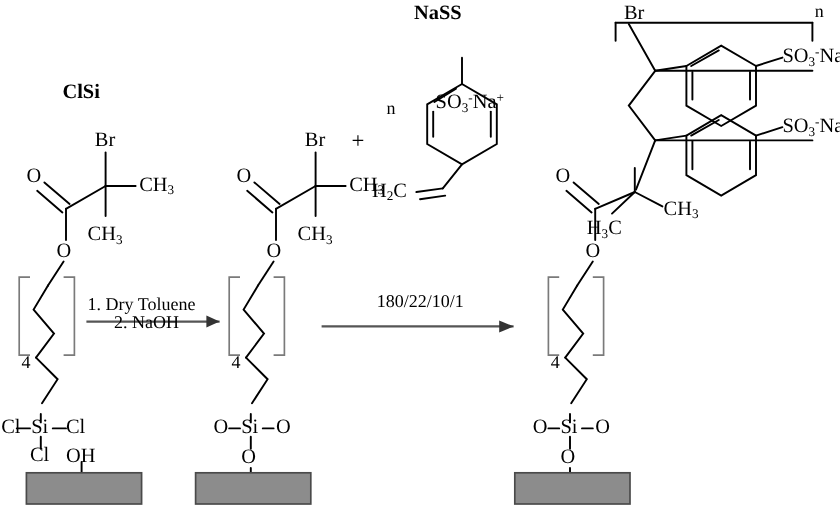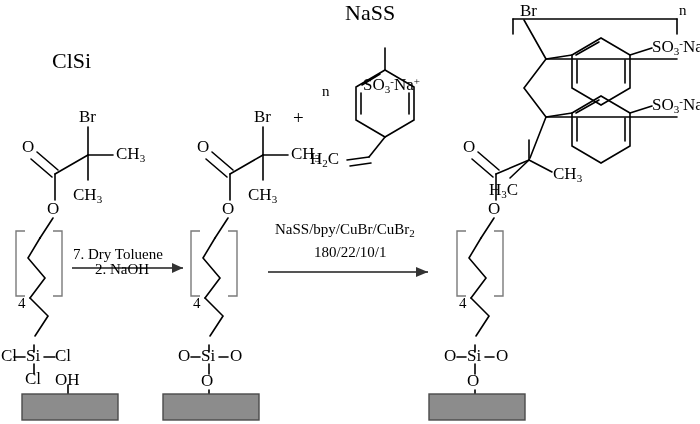--- a/index.html
+++ b/index.html
@@ -3,21 +3,21 @@
 <meta charset="utf-8">
 <style>
   html,body{margin:0;padding:0;}
   body{
     width:700px;height:424px;background:#ffffff;position:relative;
     font-family:"Liberation Serif", serif;color:#000;overflow:hidden;
   }
   .stage{position:absolute;left:0;top:0;width:700px;height:424px;}
   svg{position:absolute;left:0;top:0;width:700px;height:424px;}
   .lbl{position:absolute;white-space:nowrap;line-height:1;}
-  .title{font-weight:normal;font-size:22px;}
+  .title{font-weight:bold;font-size:17px;}
   .atom{font-size:17px;}
   .cond{font-size:15px;}
   .sub{font-size:11px;vertical-align:-0.28em;}
   .sup{font-size:11px;vertical-align:0.45em;}
   .nlab{font-size:15px;font-style:normal;}
   .plus{font-size:19px;}
 </style>
 </head>
 <body>
 
@@ -159,38 +159,38 @@
       <line x1="475" y1="364" x2="475" y2="374"></line>
       <line x1="475" y1="390" x2="475" y2="412"></line>
     </g>
     <g stroke="#7a7a7a" stroke-width="1.4" fill="none">
       <polyline points="466,231 457,231 457,296 466,296"></polyline>
       <polyline points="494,231 503,231 503,296 494,296"></polyline>
     </g>
     <rect x="429" y="394" width="96" height="26" fill="#8c8c8c" stroke="#4a4a4a" stroke-width="1.4"></rect>
   </svg>
 
-  <div class="lbl title" style="left:52px;top:50px;">ClSi</div>
+  <div class="lbl title" style="left:52px;top:68px;">ClSi</div>
   <div class="lbl atom" style="left:22px;top:138px;">O</div>
   <div class="lbl atom" style="left:79px;top:108px;">Br</div>
   <div class="lbl atom" style="left:116px;top:145px;">
     <span>CH</span><span class="sub">3</span>
   </div>
   <div class="lbl atom" style="left:73px;top:186px;">
     <span>CH</span><span class="sub">3</span>
   </div>
   <div class="lbl atom" style="left:47px;top:200px;">O</div>
   <div class="lbl nlab" style="left:18px;top:296px;">4</div>
   <div class="lbl atom" style="left:1px;top:347px;">Cl</div>
   <div class="lbl atom" style="left:26px;top:347px;">Si</div>
   <div class="lbl atom" style="left:55px;top:347px;">Cl</div>
   <div class="lbl atom" style="left:25px;top:370px;">Cl</div>
   <div class="lbl atom" style="left:55px;top:371px;">OH</div>
 
-  <div class="lbl cond" style="left:73px;top:247px;">7. Dry Toluene</div>
+  <div class="lbl cond" style="left:73px;top:247px;">1. Dry Toluene</div>
   <div class="lbl cond" style="left:95px;top:262px;">2. NaOH</div>
 
   <div class="lbl plus" style="left:293px;top:108px;">+</div>
 
   <div class="lbl title" style="left:345px;top:2px;">NaSS</div>
   <div class="lbl atom" style="left:363px;top:28px;margin-top:48px;">
     <span>SO</span><span class="sub">3</span><span class="sup">-</span><span>Na</span><span class="sup">+</span>
   </div>
   <div class="lbl nlab" style="left:322px;top:84px;">n</div>
   <div class="lbl atom" style="left:310px;top:150px;">
@@ -205,23 +205,20 @@
   <div class="lbl atom" style="left:248px;top:186px;">
     <span>CH</span><span class="sub">3</span>
   </div>
   <div class="lbl atom" style="left:222px;top:200px;">O</div>
   <div class="lbl nlab" style="left:193px;top:296px;">4</div>
   <div class="lbl atom" style="left:178px;top:347px;">O</div>
   <div class="lbl atom" style="left:201px;top:347px;">Si</div>
   <div class="lbl atom" style="left:230px;top:347px;">O</div>
   <div class="lbl atom" style="left:201px;top:372px;">O</div>
 
-  <div class="lbl cond" style="left:275px;top:222px;">
-    <span>NaSS/bpy/CuBr/CuBr</span><span class="sub">2</span>
-  </div>
   <div class="lbl cond" style="left:314px;top:245px;">180/22/10/1</div>
 
   <div class="lbl atom" style="left:520px;top:2px;">Br</div>
   <div class="lbl nlab" style="left:679px;top:3px;">n</div>
   <div class="lbl atom" style="left:652px;top:38px;">
     <span>SO</span><span class="sub">3</span><span class="sup">-</span><span>Na</span>
   </div>
   <div class="lbl atom" style="left:652px;top:96px;">
     <span>SO</span><span class="sub">3</span><span class="sup">-</span><span>Na</span>
   </div>

